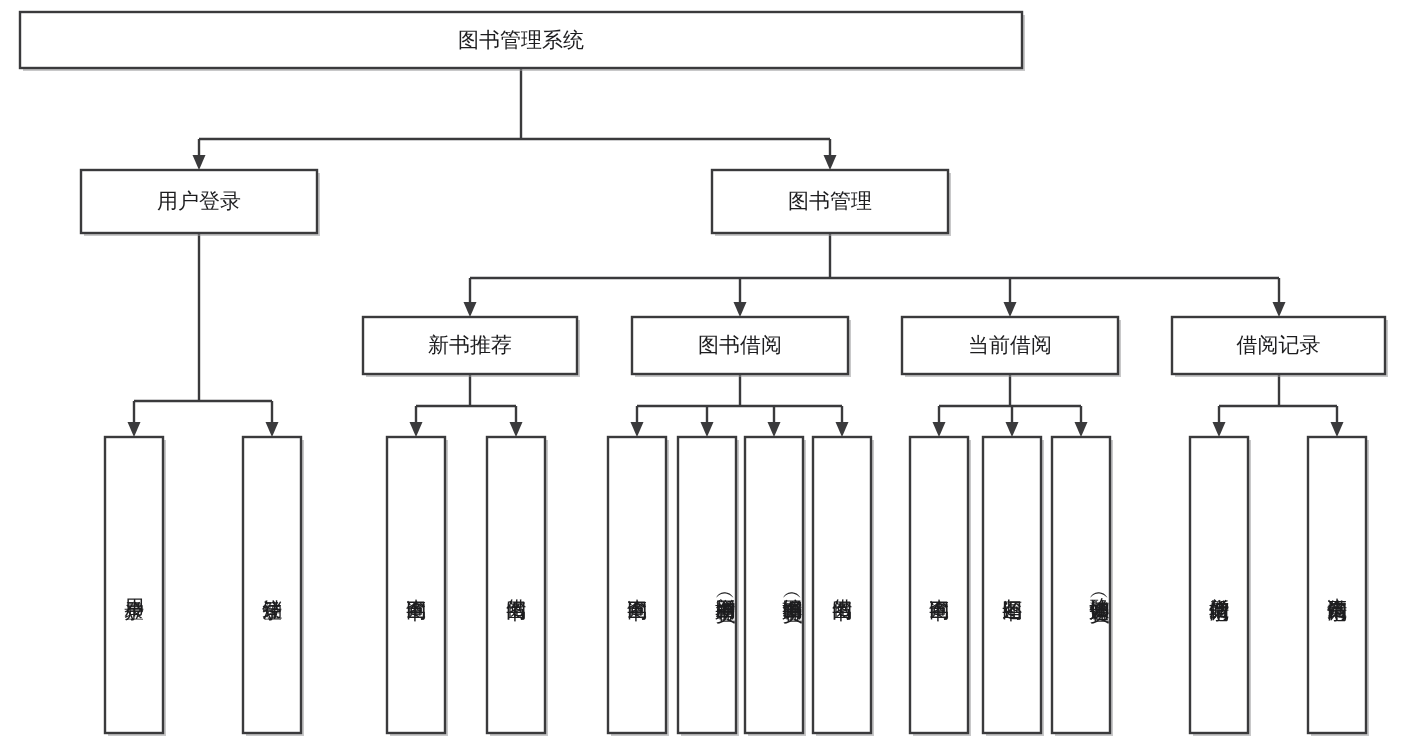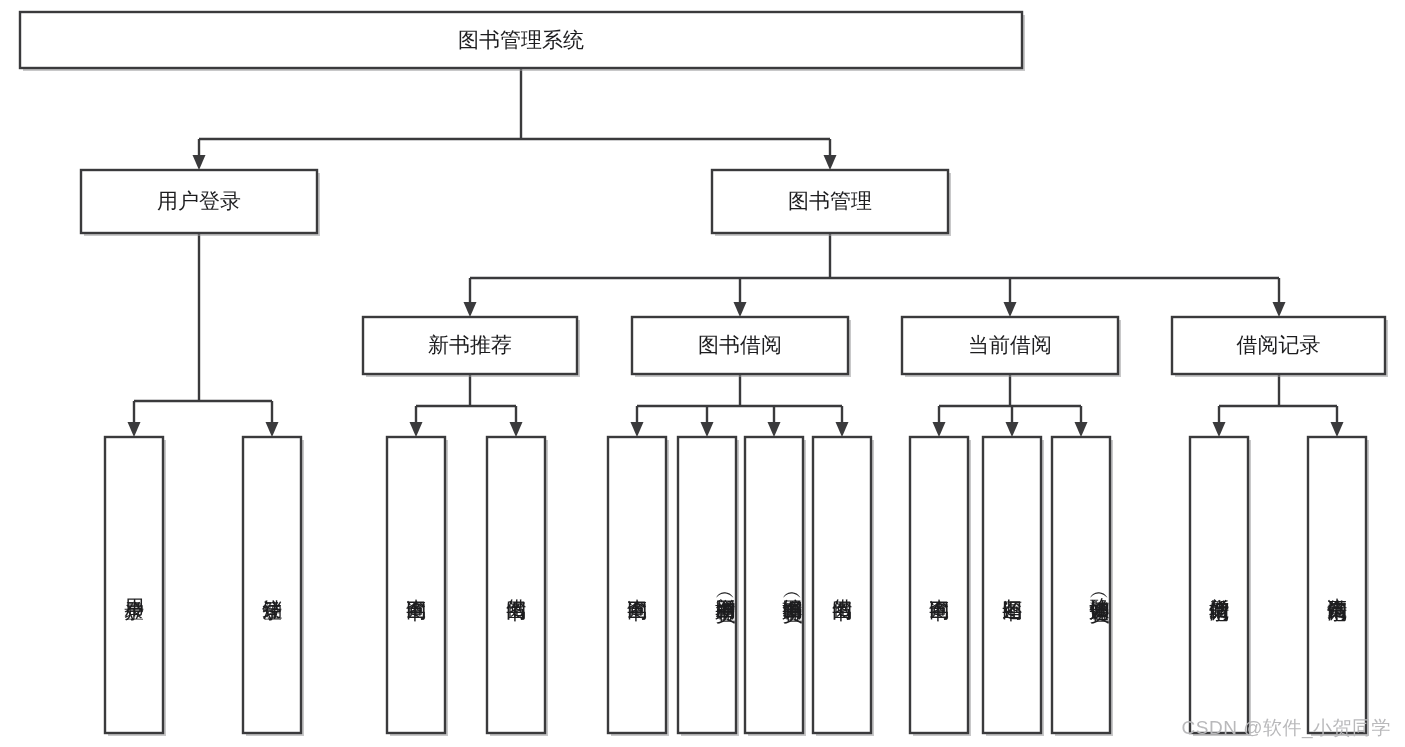--- a/index.html
+++ b/index.html
@@ -206,14 +206,13 @@
       <div class="label-vert center-mode" style="left: 608px; top: 437px; width: 58px; height: 296px;">查询图书</div>
       <div class="label-vert" style="left: 678px; top: 443px; width: 58px; height: 286px;">新增图书（管理员）</div>
       <div class="label-vert" style="left: 745px; top: 443px; width: 58px; height: 286px;">编辑图书（管理员）</div>
       <div class="label-vert center-mode" style="left: 813px; top: 437px; width: 58px; height: 296px;">借阅图书</div>
       <div class="label-vert center-mode" style="left: 910px; top: 437px; width: 58px; height: 296px;">查询图书</div>
       <div class="label-vert center-mode" style="left: 983px; top: 437px; width: 58px; height: 296px;">归还图书</div>
       <div class="label-vert" style="left: 1052px; top: 443px; width: 58px; height: 286px;">确认归还（管理员）</div>
       <div class="label-vert center-mode" style="left: 1190px; top: 437px; width: 58px; height: 296px;">新增借阅记录</div>
       <div class="label-vert center-mode" style="left: 1308px; top: 437px; width: 58px; height: 296px;">查询借阅记录</div>
     </div>
-  <div class="watermark">CSDN @软件_小贺同学</div>
 </div>
 
 </body></html>

